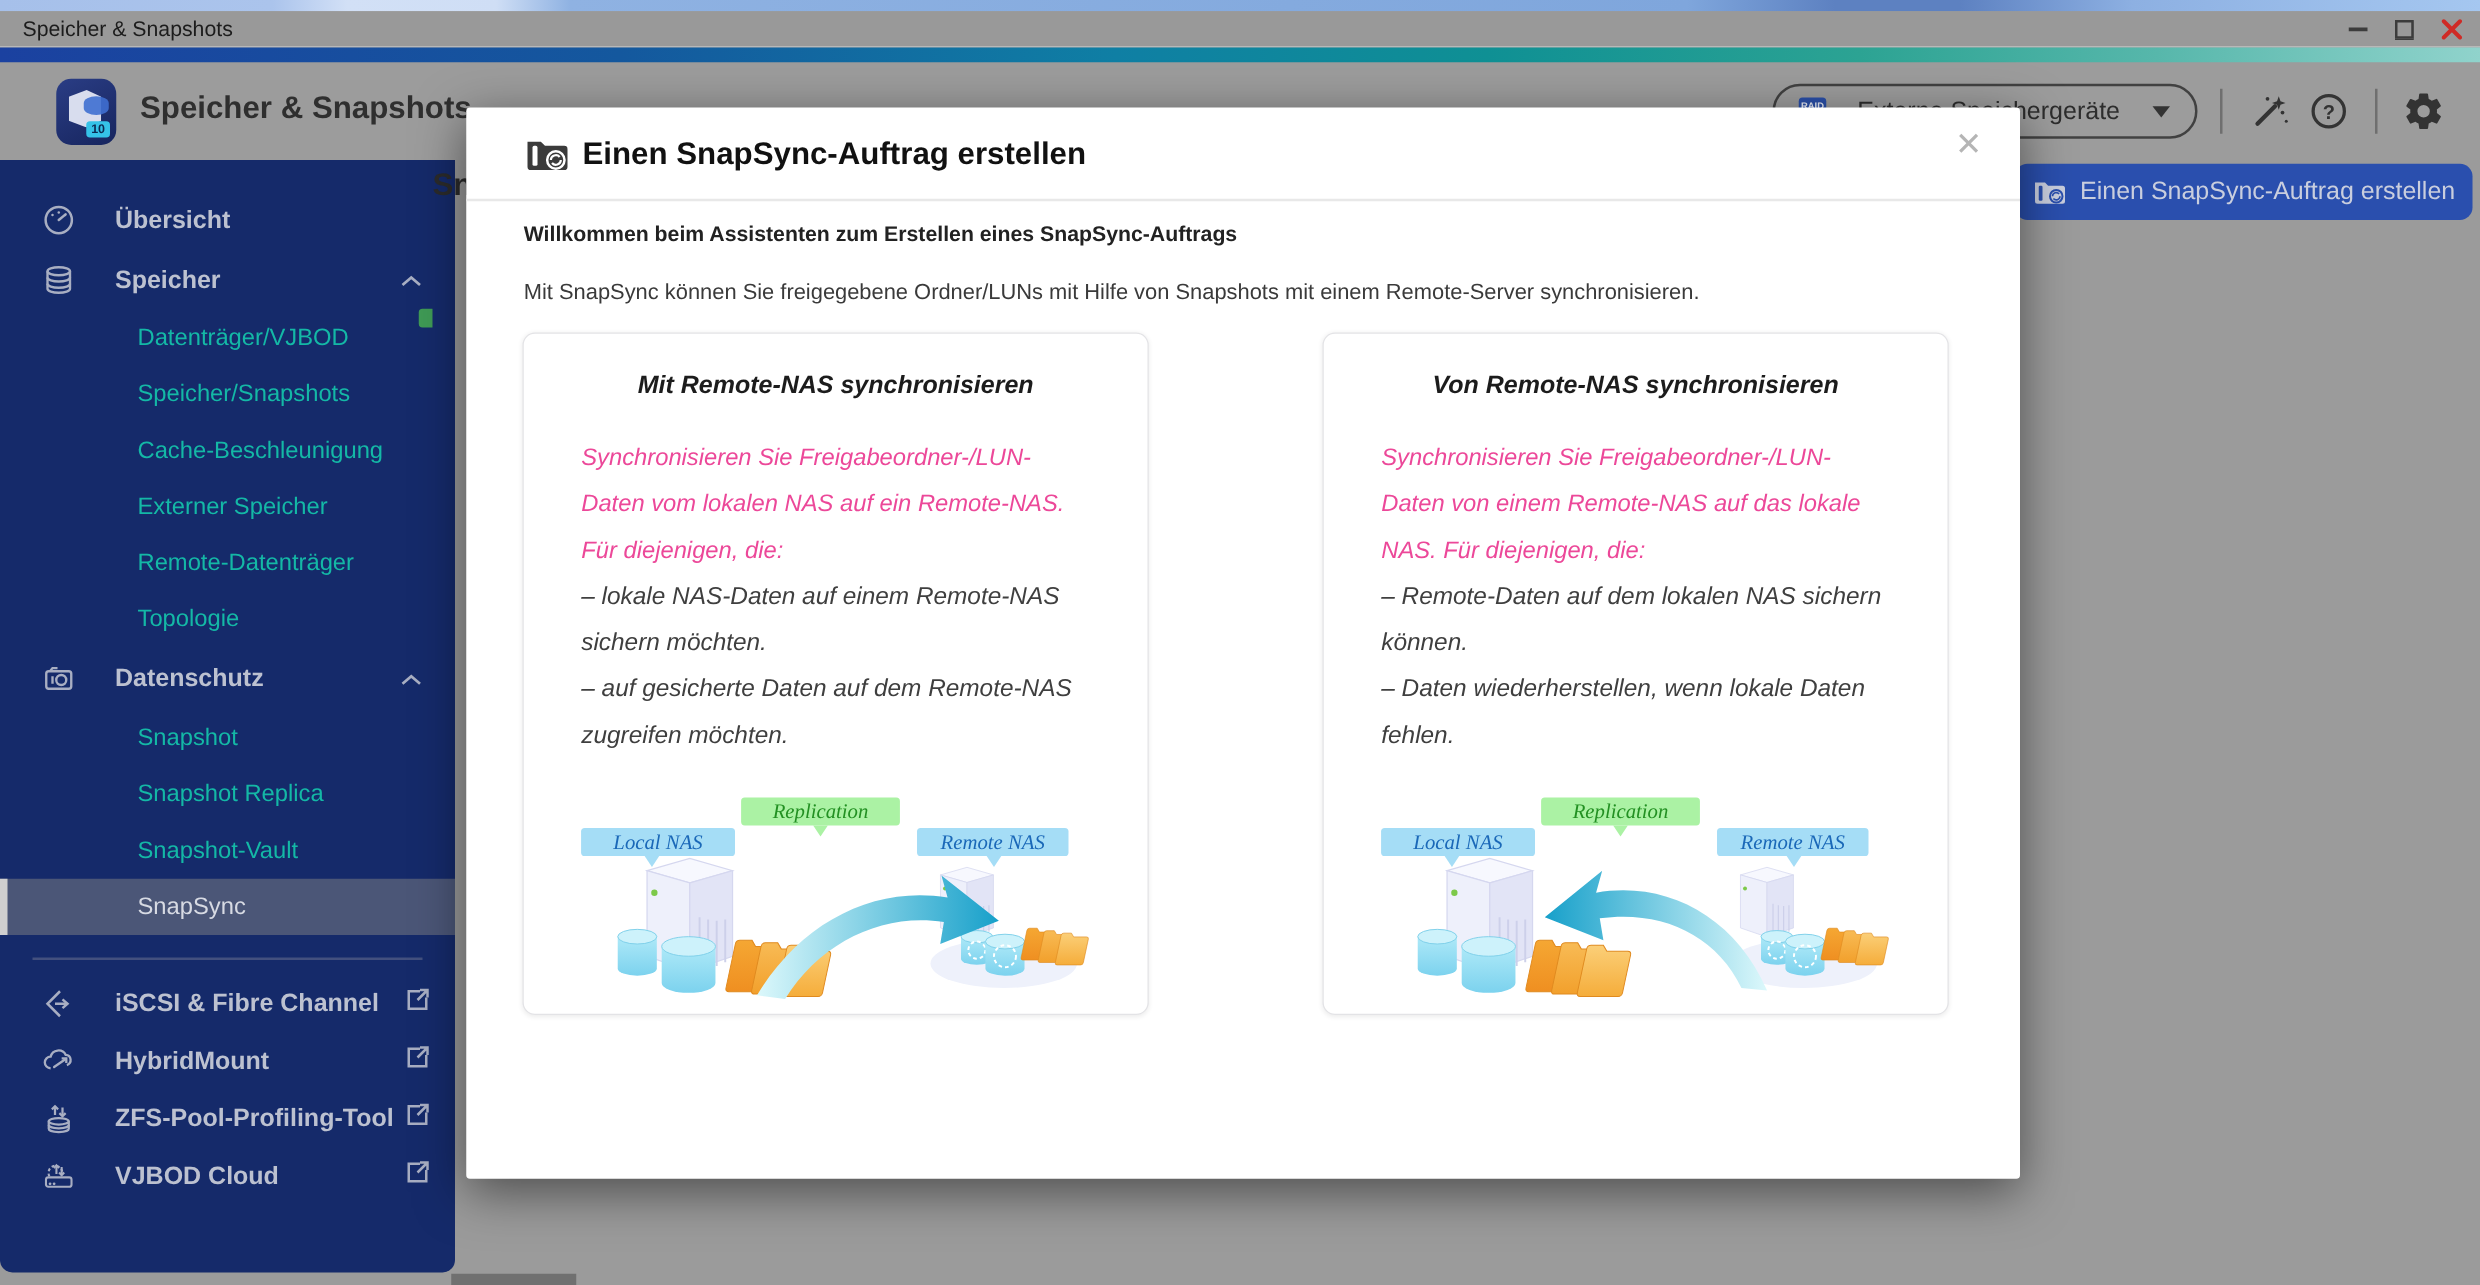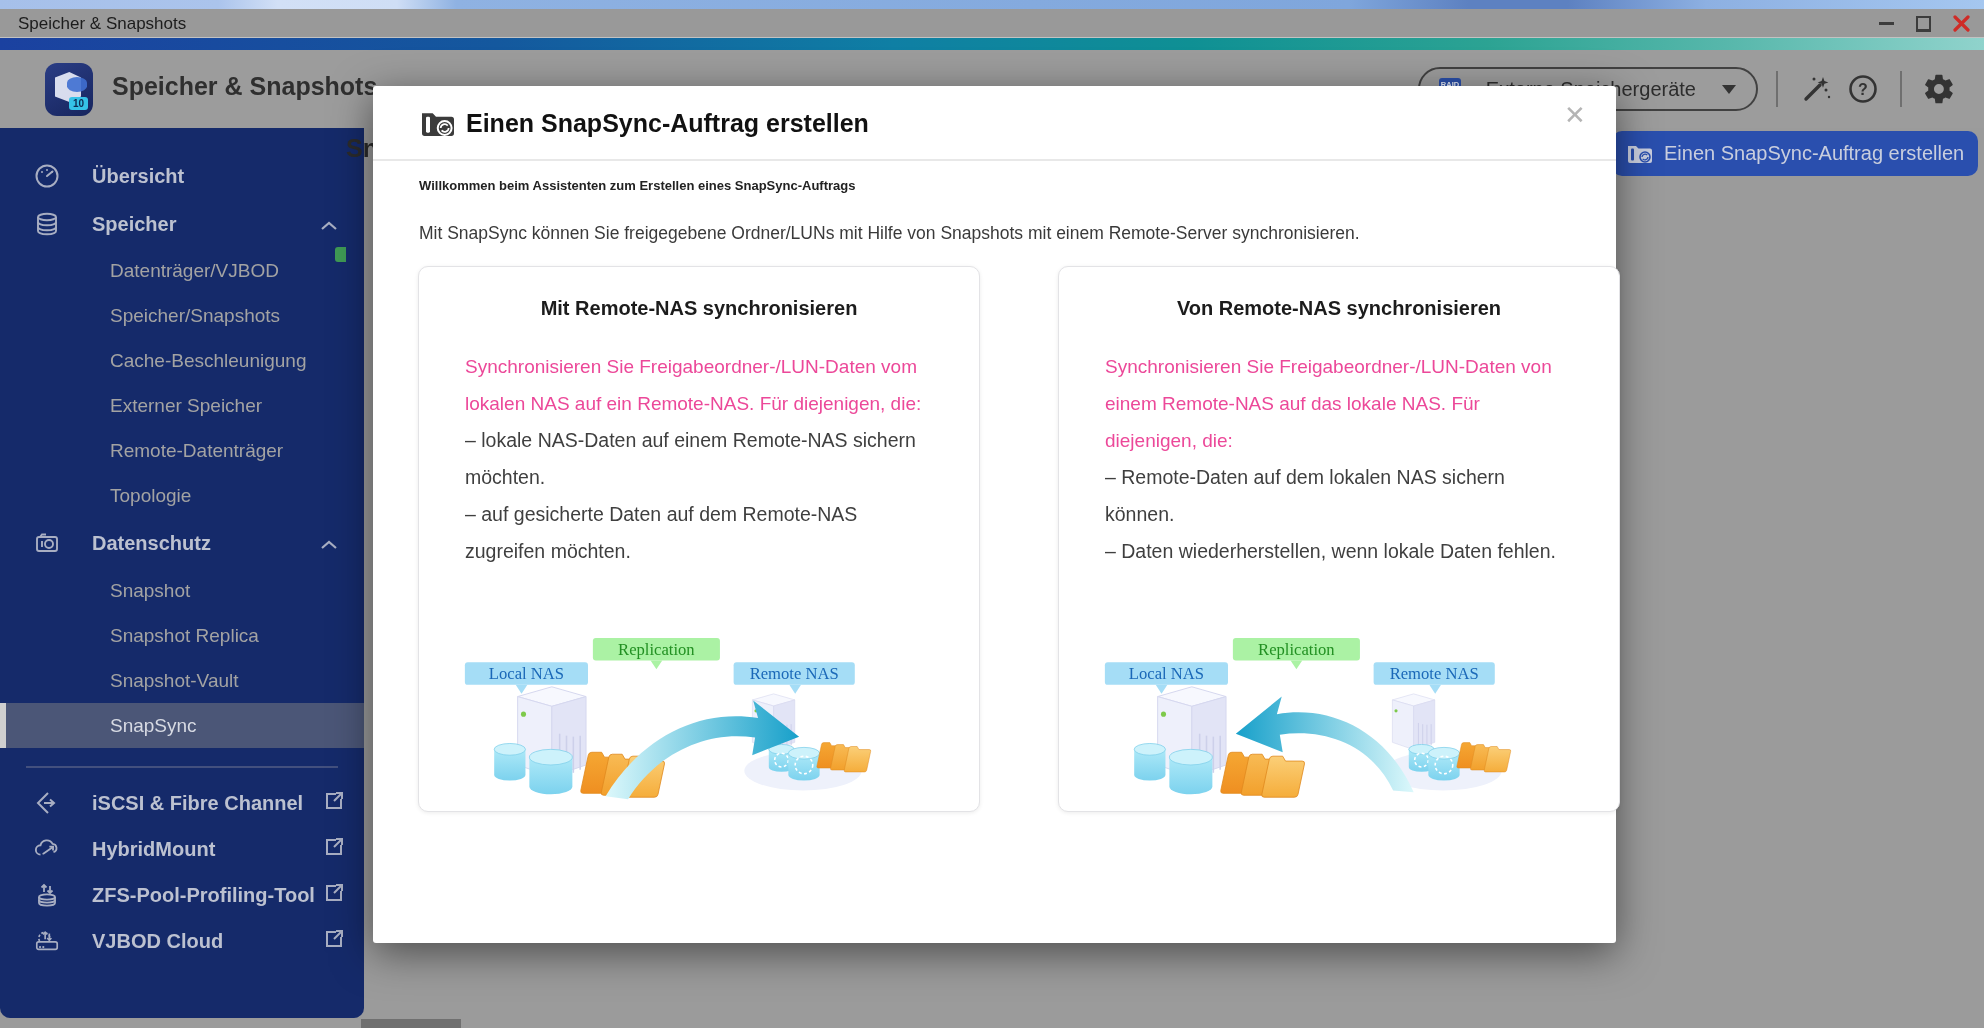--- a/index.html
+++ b/index.html
@@ -39,21 +39,21 @@
   .hdr-icon { width:38px; height:38px; display:flex; align-items:center; justify-content:center; cursor:pointer; }
   .hdr-gap { width:10px; }
   .hdr-pad { width:26px; }
 
   
   .sidebar { position:absolute; left:0; top:128px; width:364px; height:890px; background:#152a6a;
     border-radius:0 0 10px 10px; padding-top:24px; color:#9da4ba; }
   .side-row { position:relative; display:flex; align-items:center; cursor:pointer; }
   .side-group { height:48px; font-size:20px; font-weight:bold; color:#bcc1d0; }
   .side-group.tall { height:50px; }
-  .side-sub { height:45px; font-size:19px; color:#a3a3a3; }
+  .side-sub { height:45px; font-size:19px; color:#14b8a6; }
   .side-icon { position:absolute; left:34px; width:26px; height:26px; display:flex; align-items:center; justify-content:center; }
   .side-label-group { margin-left:92px; }
   .side-label-sub { margin-left:110px; }
   .side-chevron { position:absolute; right:26px; }
   .side-selected { background:#4b5677; color:#d7dae3; }
   .side-selected:before { content:""; position:absolute; left:0; top:0; bottom:0; width:6px; background:#cfcfcf; }
   .side-divider { height:2px; background:#43507e; margin:18px 26px 12px 26px; }
   .side-link { height:46px; font-size:20px; font-weight:bold; color:#bcc1d0; position:relative; display:flex; align-items:center; cursor:pointer;text-align:right; }
   .ext-link-icon { position:absolute; right:20px; }
 
@@ -66,25 +66,25 @@
   .bg-bottom-frag { position:absolute; left:361px; top:1019px; width:100px; height:9px; background:#707070; }
 
   
   .modal { position:absolute; left:373px; top:86px; width:1243px; height:857px; background:#ffffff;
     border-radius:3px; box-shadow:0 10px 40px rgba(0,0,0,.5); z-index:10; }
   .modal-header { position:absolute; left:0; top:0; width:100%; height:75px; border-bottom:2px solid #e8e8e8; }
   .modal-title { position:absolute; left:93px; top:23px; font-size:25px; font-weight:bold; color:#111; }
   .modal-title-icon { position:absolute; left:46px; top:22px; }
   .modal-close { position:absolute; right:24px; top:12px; font-size:26px; color:#b5b5b5; cursor:pointer; font-weight:300;
     width:34px; height:34px; text-align:center; line-height:34px; }
-  .welcome-h { position:absolute; left:46px; top:92px; font-size:13px; font-weight:bold; color:#222; }
+  .welcome-h { position:absolute; left:46px; top:92px; font-size:17px; font-weight:bold; color:#222; }
   .welcome-p { position:absolute; left:46px; top:137px; font-size:17.5px; color:#3a3a3a; }
 
-  .card { position:absolute; top:180px; width:562px; height:546px; background:#fff; border:1px solid #e3e3e6;
-    border-radius:10px; box-shadow:0 1px 4px rgba(0,0,0,.08); cursor:pointer; }
+  .card { position:absolute; top:180px; width:501px; height:546px; background:#fff; border:1px solid #e3e3e6;
+    border-radius:10px; box-shadow:0 1px 4px rgba(0,0,0,.08); cursor:pointer;font-style:italic; }
   .card-left  { left:45px; }
   .card-right { left:685px; }
   .card-title { margin-top:30px; text-align:center; font-size:20px; font-weight:bold; color:#1c1c1c; }
   .card-body { margin:28px 46px 0 46px; font-size:19px; line-height:37px; color:#ec4899; }
   .card-bullet { margin:0 46px; font-size:19.5px; line-height:37px; color:#3f3f3f; }
   .illus { position:absolute; left:40px; top:368px; width:430px; height:172px; }
   .illus svg { width:100%; height:100%; }
   .illus text { font-family:"Liberation Serif",serif; }
 
   .defs-svg { position:absolute; width:0; height:0; }

